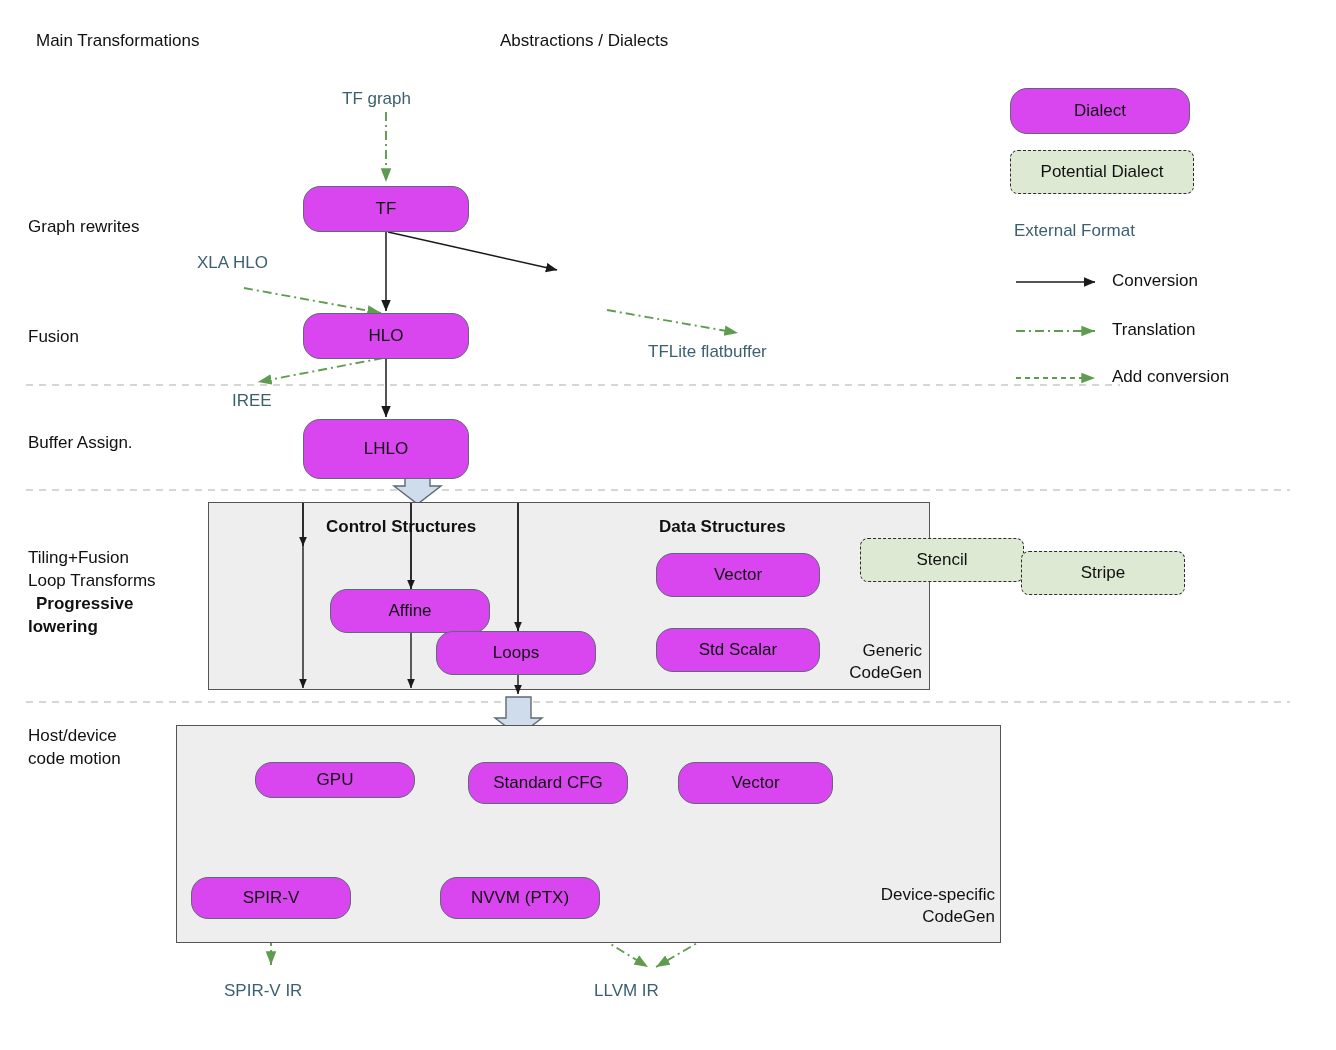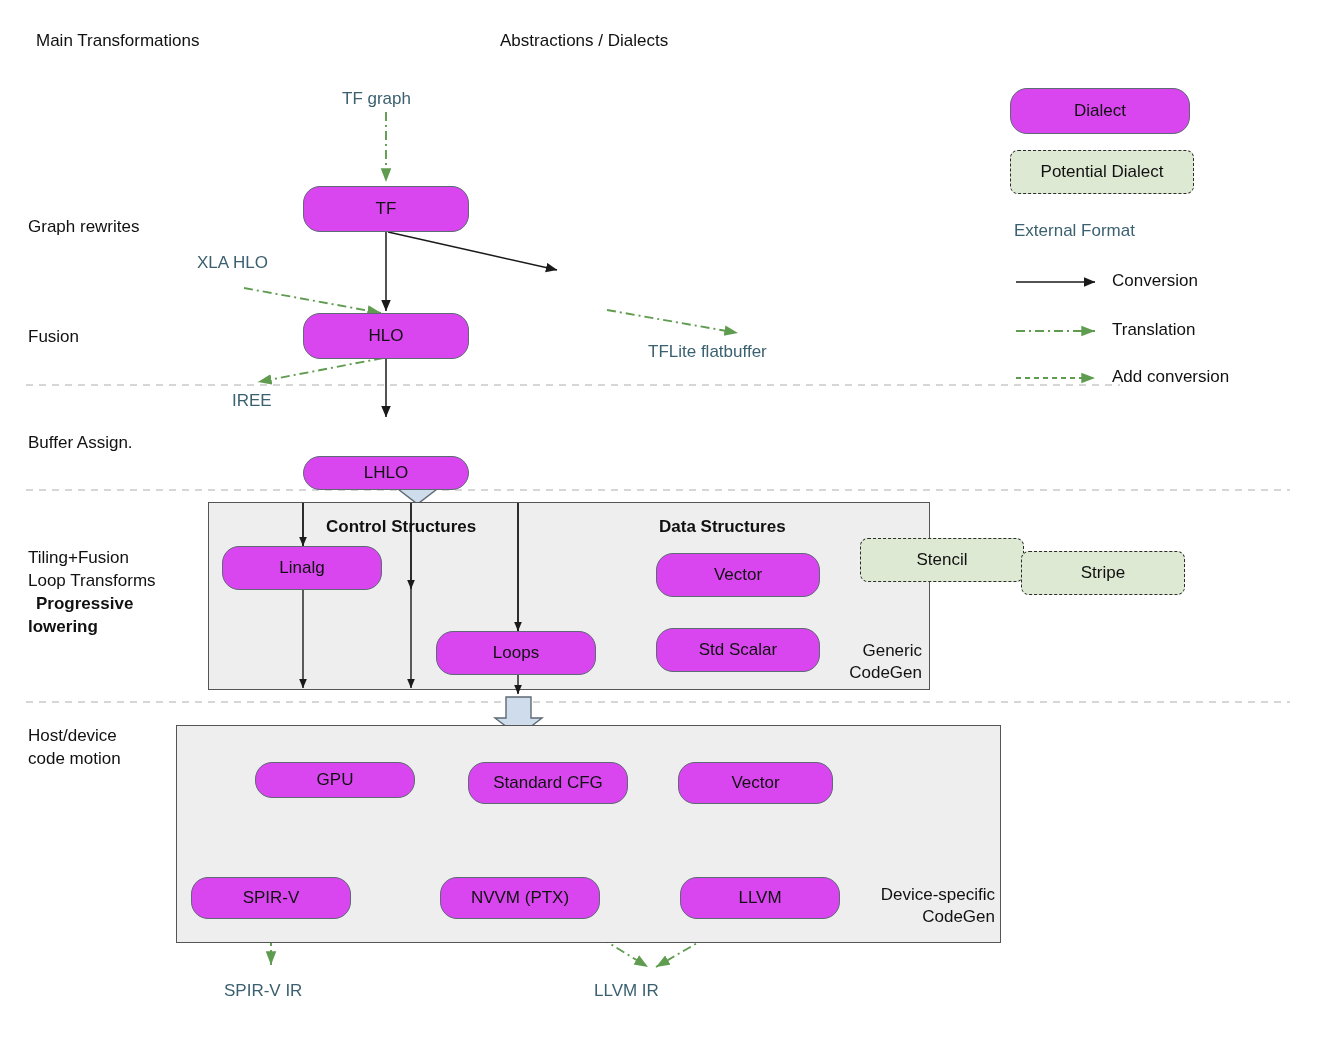--- a/index.html
+++ b/index.html
@@ -137,46 +137,45 @@
 
   <div class="ext" style="left:342px;top:89px;">TF graph</div>
   <div class="ext" style="left:197px;top:253px;">XLA HLO</div>
   <div class="ext" style="left:232px;top:391px;">IREE</div>
   <div class="ext" style="left:648px;top:342px;">TFLite flatbuffer</div>
   <div class="ext" style="left:224px;top:981px;">SPIR-V IR</div>
   <div class="ext" style="left:594px;top:981px;">LLVM IR</div>
 
   <div class="node" style="left:303px;top:186px;width:166px;height:46px;">TF</div>
   <div class="node" style="left:303px;top:313px;width:166px;height:46px;">HLO</div>
-  <div class="node" style="left:303px;top:419px;width:166px;height:34px;margin-top:37px;">LHLO</div>
+  <div class="node" style="left:303px;top:419px;width:166px;height:60px;">LHLO</div>
 
   <div class="secttl" style="left:326px;top:517px;">Control Structures</div>
   <div class="secttl" style="left:659px;top:517px;">Data Structures</div>
 
-  <div class="node" style="left:222px;top:546px;width:160px;height:44px;">Linalg</div>
+  <div class="node" style="left:330px;top:589px;width:160px;height:44px;">Affine</div>
   <div class="node" style="left:436px;top:631px;width:160px;height:44px;">Loops</div>
 
   <div class="node" style="left:656px;top:553px;width:164px;height:44px;">Vector</div>
   <div class="node" style="left:656px;top:628px;width:164px;height:44px;">Std Scalar</div>
 
   <div class="grplbl" style="left:806px;top:640px;width:116px;">
     <div>Generic</div>
     <div>CodeGen</div>
   </div>
 
   <div class="node pot" style="left:860px;top:538px;width:164px;height:44px;">Stencil</div>
   <div class="node pot" style="left:1021px;top:551px;width:164px;height:44px;">Stripe</div>
 
   <div class="node" style="left:255px;top:762px;width:160px;height:36px;">GPU</div>
   <div class="node" style="left:468px;top:762px;width:160px;height:42px;">Standard CFG</div>
   <div class="node" style="left:678px;top:762px;width:155px;height:42px;">Vector</div>
 
   <div class="node" style="left:191px;top:877px;width:160px;height:42px;">SPIR-V</div>
   <div class="node" style="left:440px;top:877px;width:160px;height:42px;">NVVM (PTX)</div>
-  <div class="node" style="left:680px;top:877px;width:160px;height:42px;">LLVM</div>
 
 
   <div class="grplbl" style="left:847px;top:884px;width:148px;">
     <div>Device-specific</div>
     <div>CodeGen</div>
   </div>
 
   <div class="node" style="left:1010px;top:88px;width:180px;height:46px;">Dialect</div>
   <div class="node pot" style="left:1010px;top:150px;width:184px;height:44px;">Potential Dialect</div>
   <div class="ext" style="left:1014px;top:221px;">External Format</div>

